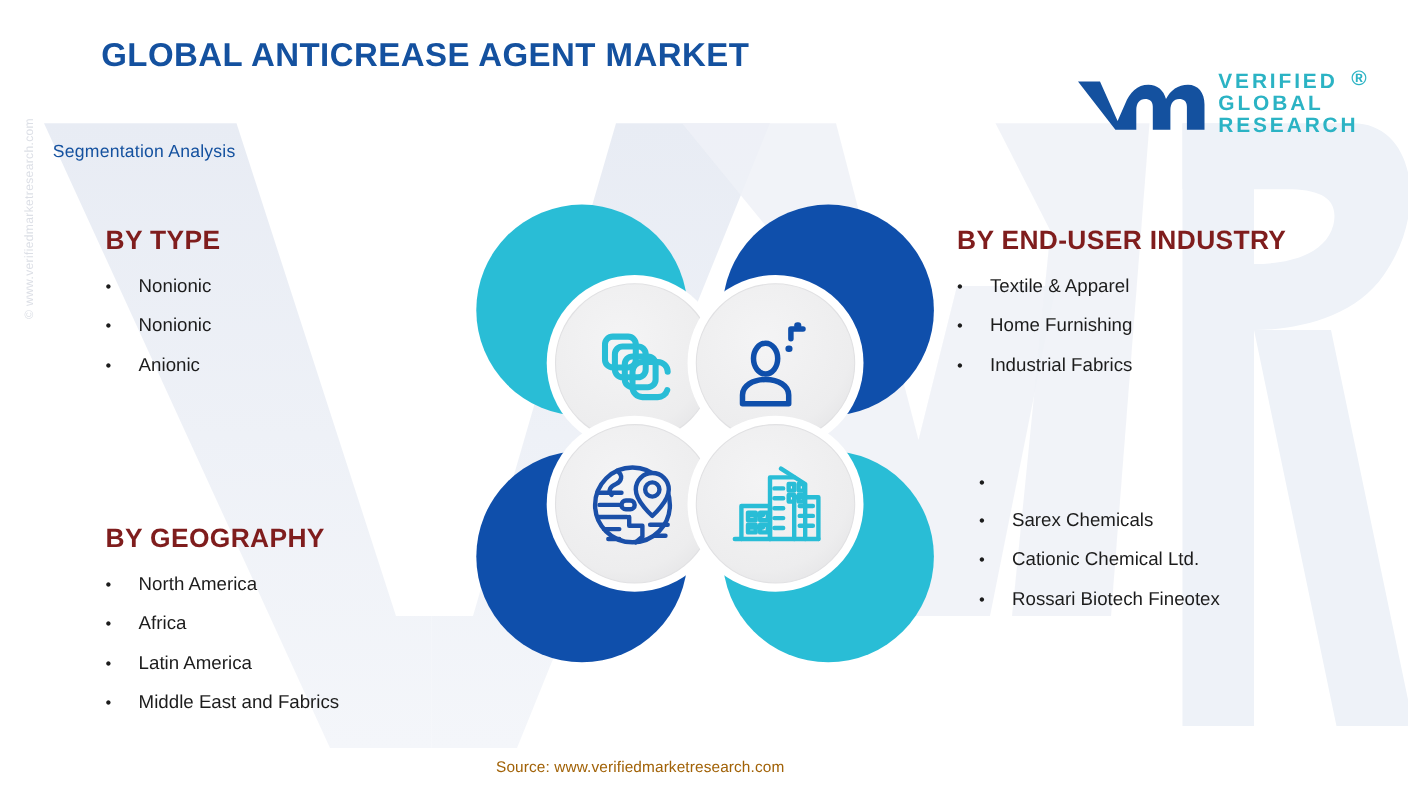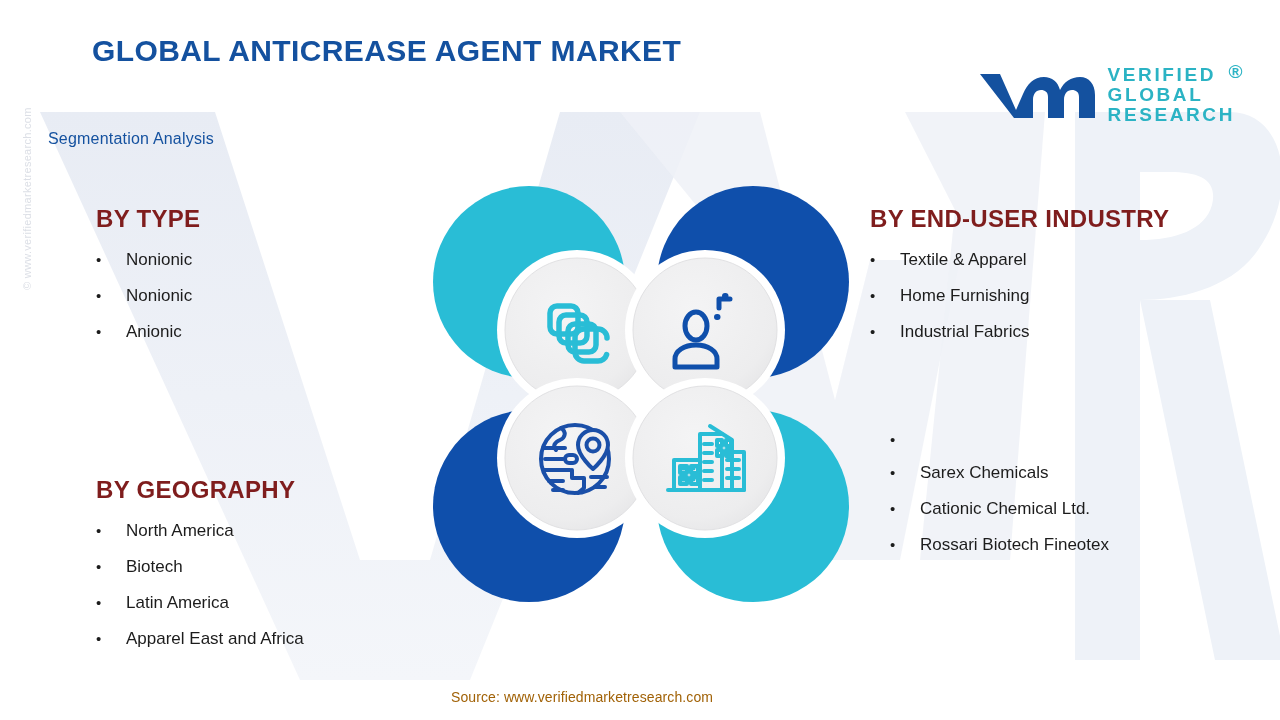--- a/index.html
+++ b/index.html
@@ -141,29 +141,29 @@
 
 <div class="seg" id="seg-geo">
   <div class="seg-heading">BY GEOGRAPHY</div>
   <ul class="seg-list">
     <li>
         <span class="bullet">•</span>
         <span>North America</span>
       </li>
     <li>
         <span class="bullet">•</span>
-        <span>Biotech</span>
+        <span>Africa</span>
       </li>
     <li>
         <span class="bullet">•</span>
         <span>Latin America</span>
       </li>
     <li>
         <span class="bullet">•</span>
-        <span>Apparel East and Africa</span>
+        <span>Middle East and Fabrics</span>
       </li>
   </ul>
 </div>
 
 <div class="seg" id="seg-end">
   <div class="seg-heading">BY END-USER INDUSTRY</div>
   <ul class="seg-list">
     <li>
         <span class="bullet">•</span>
         <span>Textile &amp; Apparel</span>

